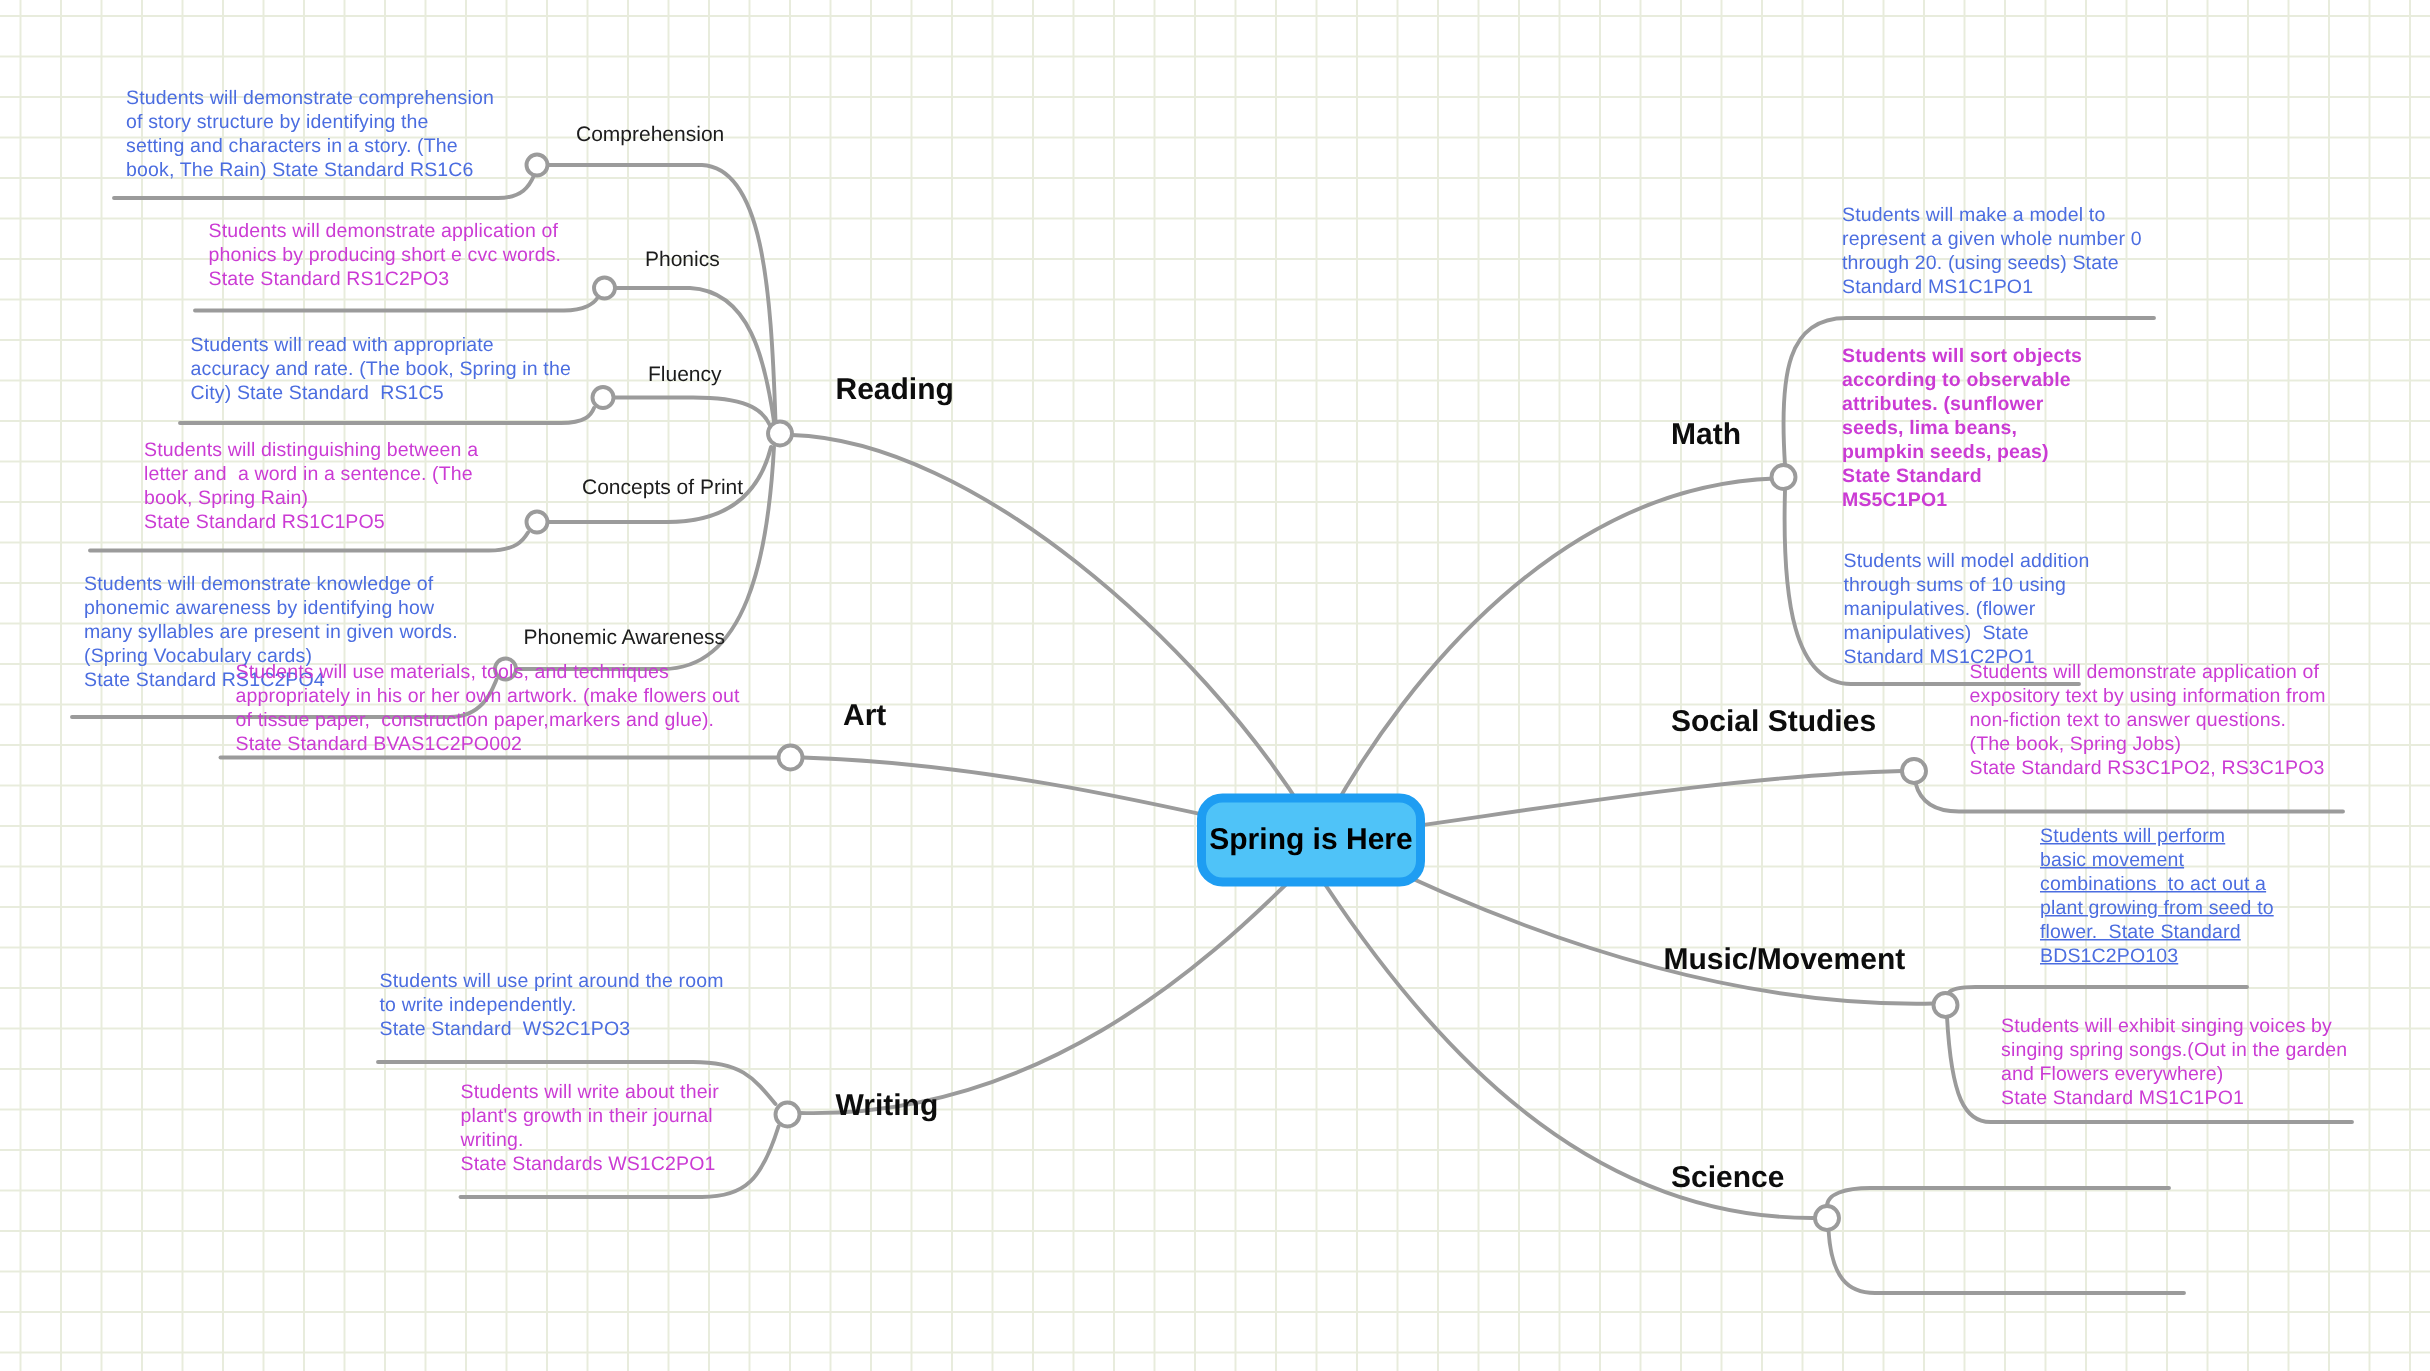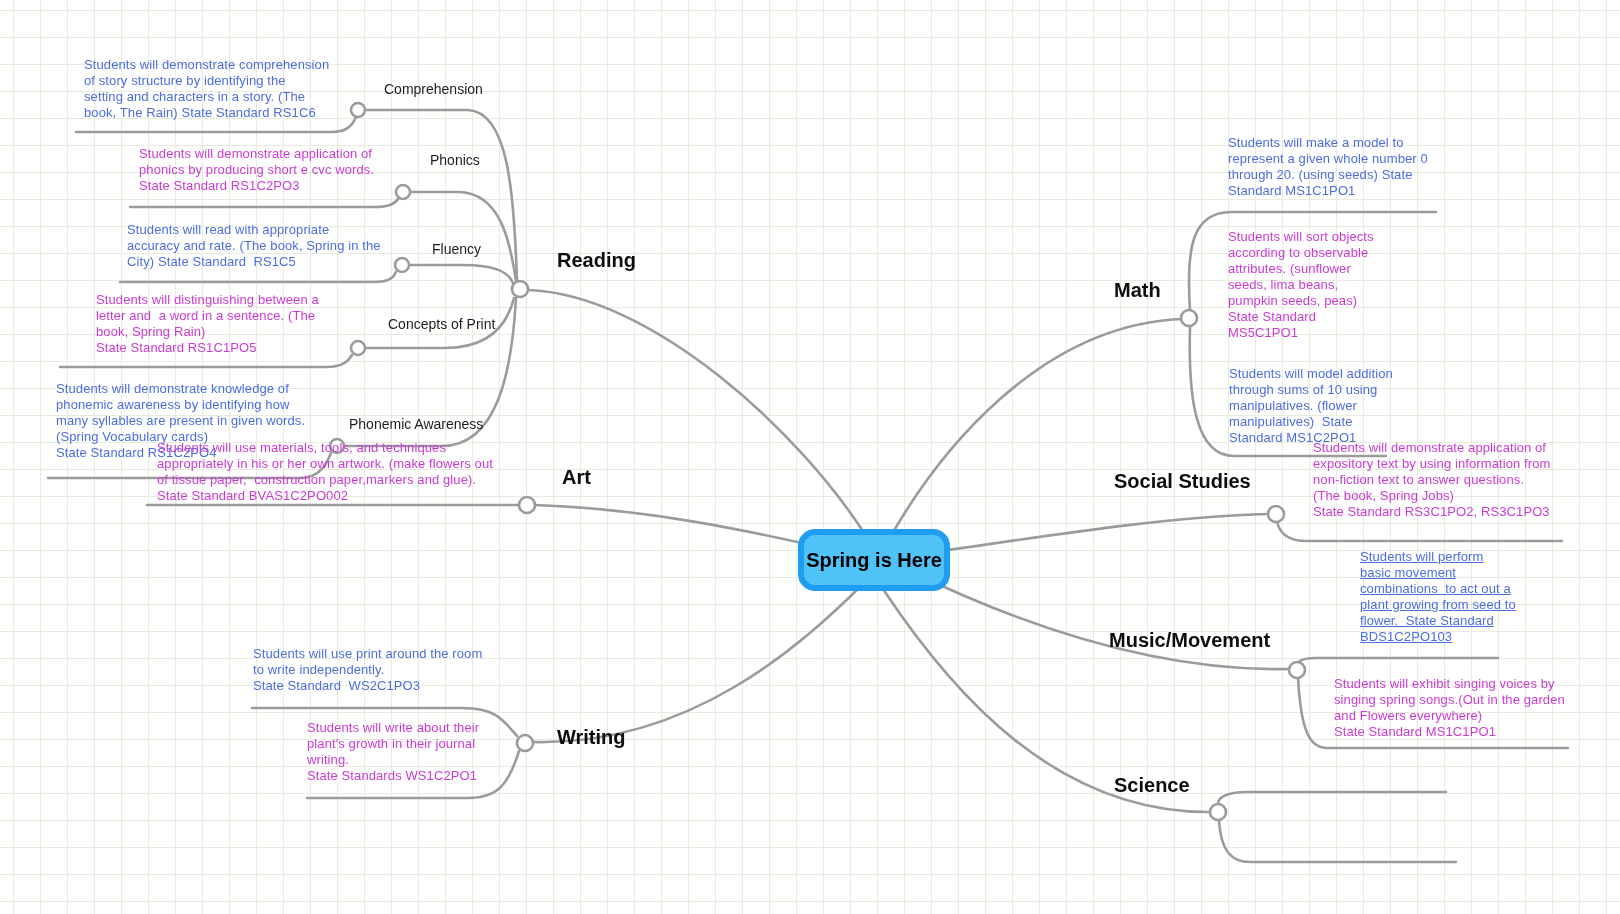--- a/index.html
+++ b/index.html
@@ -95,21 +95,21 @@
 
   <div class="branch-label" style="left:557px;top:249px;text-align:center;">Reading</div>
   <div class="branch-label" style="left:1114px;top:279px;">Math</div>
   <div class="branch-label" style="left:562px;top:466px;">Art</div>
   <div class="branch-label" style="left:1114px;top:470px;">Social Studies</div>
   <div class="branch-label" style="left:1109px;top:629px;">Music/Movement</div>
   <div class="branch-label" style="left:557px;top:726px;">Writing</div>
   <div class="branch-label" style="left:1114px;top:774px;">Science</div>
 
   <div class="topic-label" style="left:384px;top:81px;">Comprehension</div>
-  <div class="topic-label" style="left:430px;top:152px;">Phonics</div>
+  <div class="topic-label" style="left:430px;top:164px;">Phonics</div>
   <div class="topic-label" style="left:432px;top:241px;">Fluency</div>
   <div class="topic-label" style="left:388px;top:316px;">Concepts of Print</div>
   <div class="topic-label" style="left:349px;top:416px;">Phonemic Awareness</div>
 
   <div class="note blue" style="left:84px;top:57px;">Students will demonstrate comprehension
 of story structure by identifying the
 setting and characters in a story. (The
 book, The Rain) State Standard RS1C6</div>
   <div class="note magenta" style="left:139px;top:146px;">Students will demonstrate application of
 phonics by producing short e cvc words.
@@ -137,21 +137,21 @@
 State Standard  WS2C1PO3</div>
   <div class="note magenta" style="left:307px;top:720px;">Students will write about their
 plant's growth in their journal
 writing.
 State Standards WS1C2PO1</div>
 
   <div class="note blue" style="left:1228px;top:135px;">Students will make a model to
 represent a given whole number 0
 through 20. (using seeds) State
 Standard MS1C1PO1</div>
-  <div class="note magenta" style="left:1228px;top:229px;">Students will sort objects
+  <div class="note magenta" style="left:1228px;top:229px;font-weight:bold;">Students will sort objects
 according to observable
 attributes. (sunflower
 seeds, lima beans,
 pumpkin seeds, peas)
 State Standard
 MS5C1PO1</div>
   <div class="note blue" style="left:1229px;top:366px;">Students will model addition
 through sums of 10 using
 manipulatives. (flower
 manipulatives)  State

